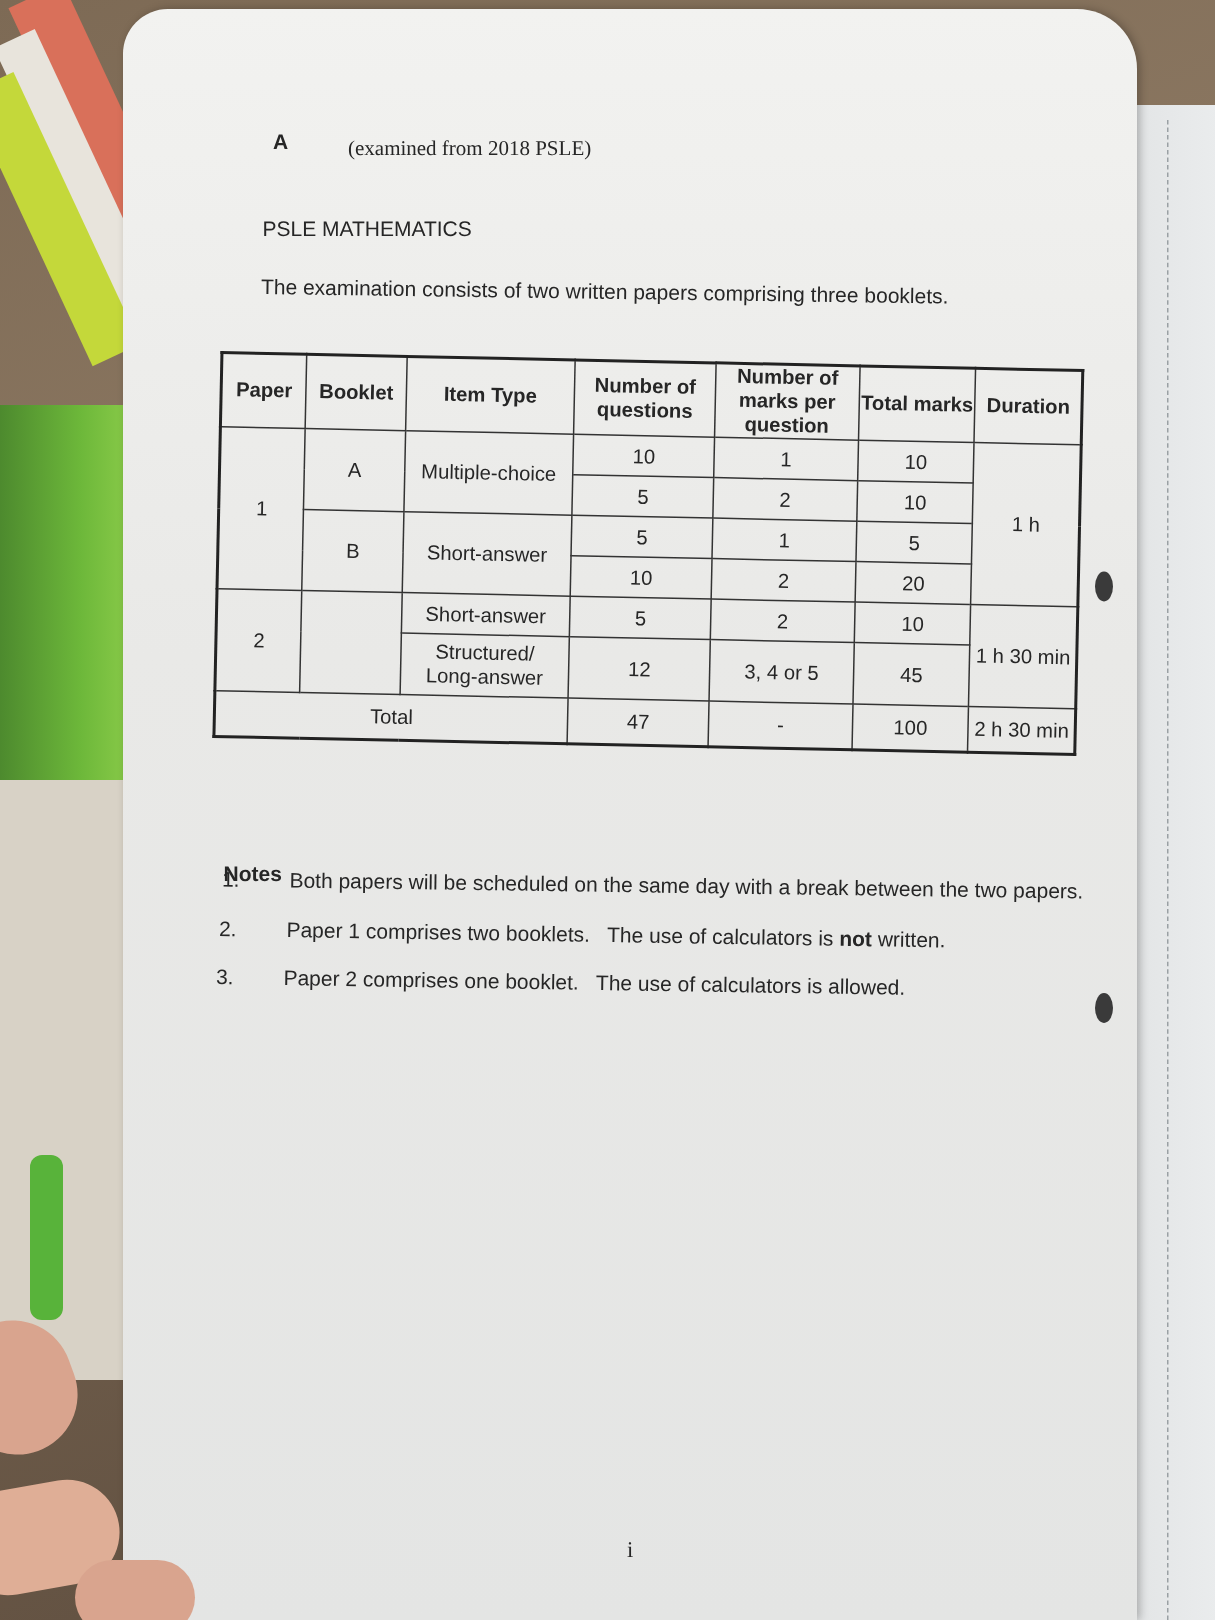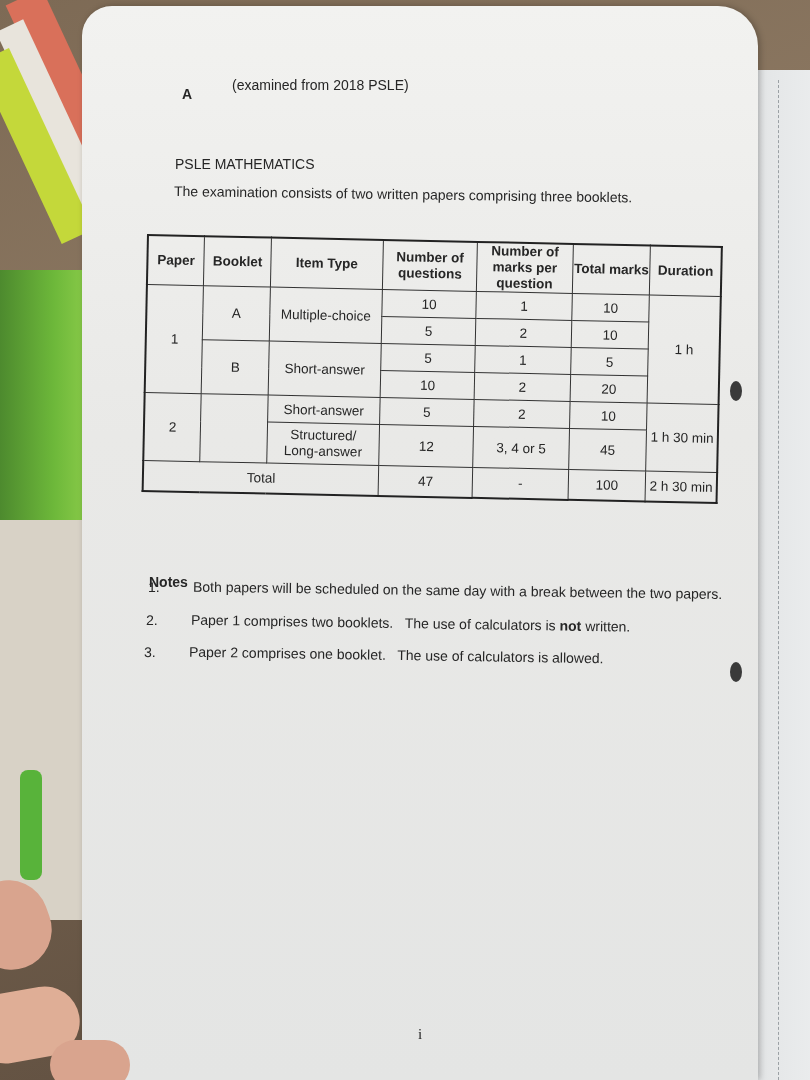--- a/index.html
+++ b/index.html
@@ -51,22 +51,22 @@
   .page {
     position:absolute; left:82px; top:6px; width:676px; height:1074px;
     background: linear-gradient(180deg, #f2f2f0 0%, #e9e9e7 40%, #e4e5e4 100%);
     border-radius: 30px 40px 0 0;
     box-shadow: 2px 0 6px rgba(0,0,0,0.25);
     color:#262626;
   }
   .abs { position:absolute; white-space:nowrap; }
   .sec-letter { left:100px; top:80px; font-weight:bold; font-size:14px; }
   .title { left:150px; top:68px; font-weight:bold; font-size:14px; }
-  .subtitle { left:150px; top:71px; font-size:14px; }
-  .subject { left:93px; top:150px; font-size:14px; }
+  .subtitle { left:150px; top:86px; font-size:14px;font-family:Liberation Serif, serif; }
+  .subject { left:93px; top:138px; font-size:14px; }
   .intro { left:92px; top:177px; font-size:14px; transform:rotate(0.8deg); transform-origin:left; }
 
   .table {
     position:absolute; left:65px; top:228px; width:576px;
     border-collapse:collapse; font-size:13.5px; text-align:center;
     transform: rotate(1.2deg); transform-origin: top left;
     border:2px solid #222;
   }
   .table th, .table td { border:1.3px solid #333; padding:0; }
   .table th { font-weight:bold; height:48px; line-height:16px; }

